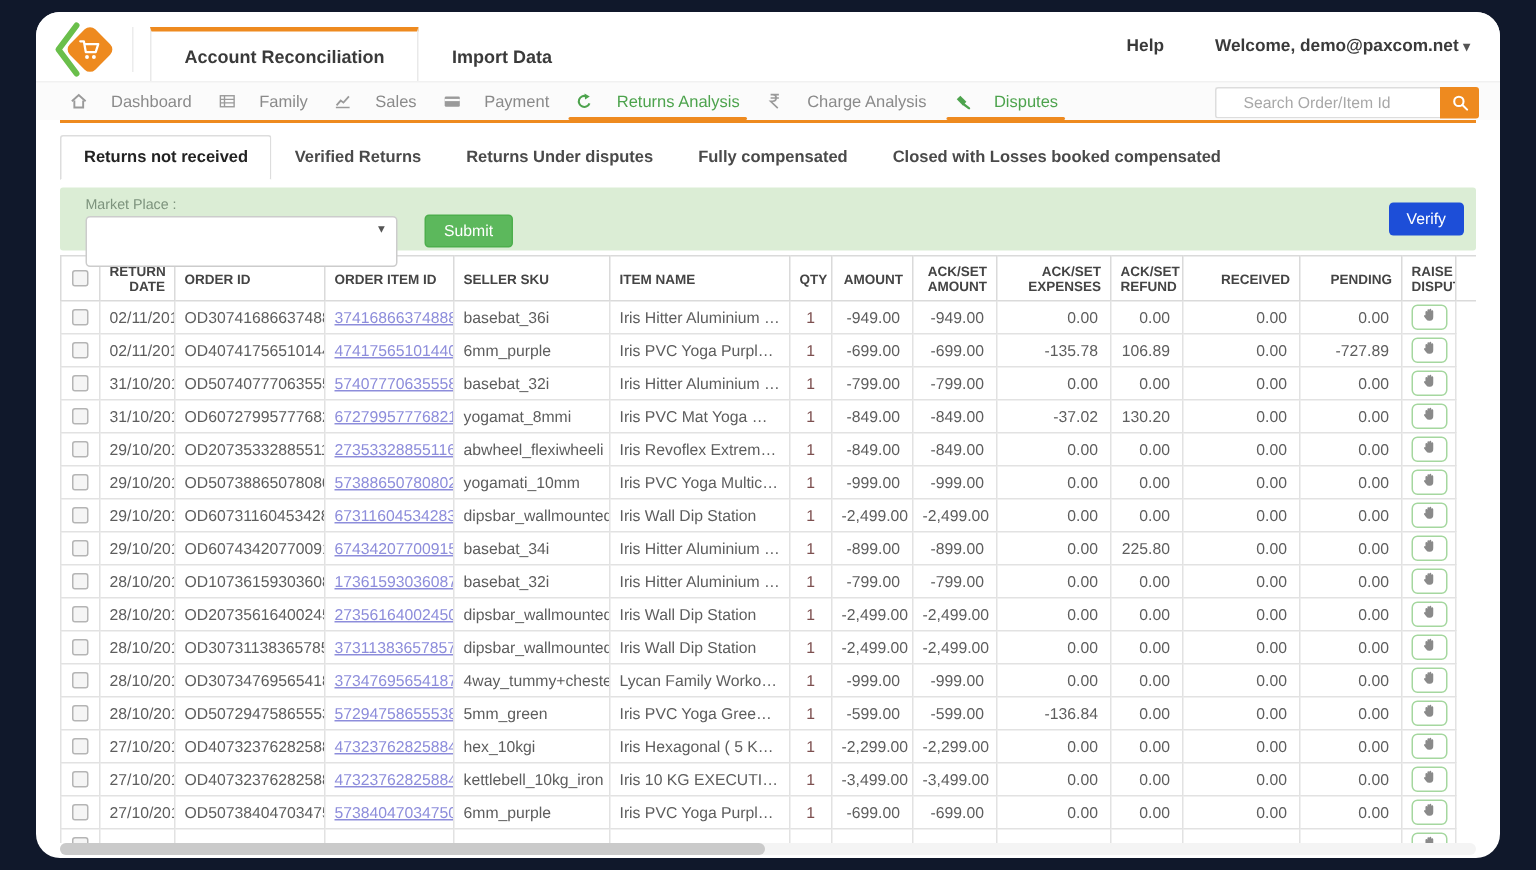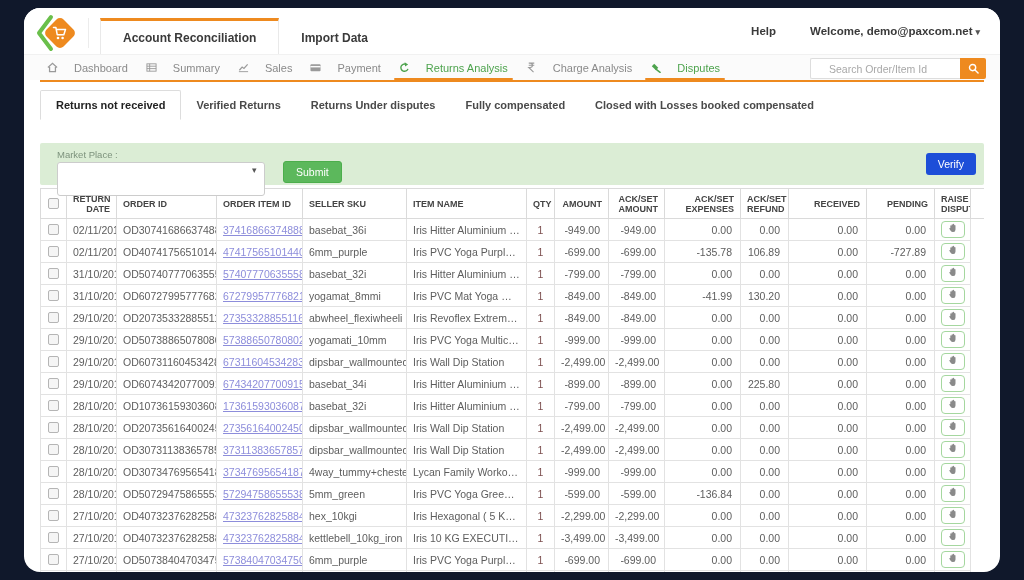--- a/index.html
+++ b/index.html
@@ -43,21 +43,21 @@
 
   
   .content { margin:0 16px; border-top:2px solid var(--orange); }
 
   .subtabs { display:flex; height:38px; align-items:flex-end; }
   .subtab { height:30px; display:flex; align-items:center; padding:0 15px; font-size:11px;
     font-weight:bold; color:#4a4a4a; cursor:pointer; }
   .subtab.active { color:#222; border:1px solid #ddd; border-bottom:1px solid #fff; background:#fff;
     border-radius:2px 2px 0 0; }
 
-  .filterbar { margin-top:23px; height:42px; background:#DBEDD5; border-radius:2px; position:relative; }
+  .filterbar { margin-top:5px; height:42px; background:#DBEDD5; border-radius:2px; position:relative; }
   .filter-label { position:absolute; left:17px; top:6px; font-size:9.5px; color:#7d937d; }
   .marketplace-select { position:absolute; left:17px; top:19px; width:208px; height:20px;
     border:1px solid #ccc; border-radius:3px; background:#fff; font-size:10.5px; color:#333;
     padding:16px 5px; outline:none; appearance:none; -webkit-appearance:none;
     font-family:"Liberation Sans", sans-serif; }
   .select-caret { position:absolute; left:212px; top:22px; font-size:9px; color:#555; pointer-events:none; }
   .submit-btn { position:absolute; left:243px; top:18px; height:22px; padding:0 12px;
     background:#5CB85C; color:#fff; border:1px solid #4cae4c; border-radius:3px; font-size:10.5px;
     cursor:pointer; font-family:"Liberation Sans", sans-serif; }
   .verify-btn { position:absolute; right:8px; top:10px; height:22px; padding:0 12px;
@@ -133,21 +133,21 @@
       </div>
       <div class="nav-item">
         <span class="nav-ico">
           <svg width="11" height="11" viewBox="0 0 12 12">
             <rect x="1" y="2" width="10" height="8" fill="none" stroke="currentColor"></rect>
             <line x1="1" y1="4.6" x2="11" y2="4.6" stroke="currentColor"></line>
             <line x1="1" y1="7.2" x2="11" y2="7.2" stroke="currentColor"></line>
             <line x1="4" y1="2" x2="4" y2="10" stroke="currentColor"></line>
           </svg>
         </span>
-        <span>Summary</span>
+        <span>Family</span>
       </div>
       <div class="nav-item">
         <span class="nav-ico">
           <svg width="11" height="11" viewBox="0 0 12 12">
             <path d="M1 10.5 H11" stroke="currentColor" fill="none"></path>
             <path d="M1.5 9 L4.5 5.5 L6.5 7 L10.5 2.5" fill="none" stroke="currentColor" stroke-width="1.3"></path>
           </svg>
         </span>
         <span>Sales</span>
       </div>
@@ -337,21 +337,21 @@
                 <div class="cbx"></div>
               </td>
               <td class="date">31/10/2016</td>
               <td>OD607279957776821000</td>
               <td><a class="item-link">6727995777682100</a></td>
               <td>yogamat_8mmi</td>
               <td class="name-cell">Iris PVC Mat Yoga Multicolor 8 mm</td>
               <td class="qty">1</td>
               <td class="num">-849.00</td>
               <td class="num">-849.00</td>
-              <td class="num">-41.99</td>
+              <td class="num">-37.02</td>
               <td class="num">130.20</td>
               <td class="num">0.00</td>
               <td class="num">0.00</td>
               <td class="c">
                 <button class="dispute-btn">
                   <span><svg width="12" height="12" viewBox="0 0 12 12">
                       <path d="M3.3 6.6 V4.1 Q3.3 3.3 3.95 3.3 Q4.6 3.3 4.6 4.1 V3 Q4.6 2.2 5.25 2.2 Q5.9 2.2 5.9 3 V2.6 Q5.9 1.8 6.55 1.8 Q7.2 1.8 7.2 2.6 V3.5 Q7.2 2.9 7.85 2.9 Q8.5 2.9 8.5 3.7 V7.4 Q8.5 9.9 6.3 9.9 H5.8 Q4.5 9.9 3.8 8.9 L2.5 7.1 Q2.1 6.5 2.6 6.1 Q3 5.8 3.45 6.3 Z" fill="#8a8a8a"></path>
                     </svg></span>
                 </button>
               </td>

